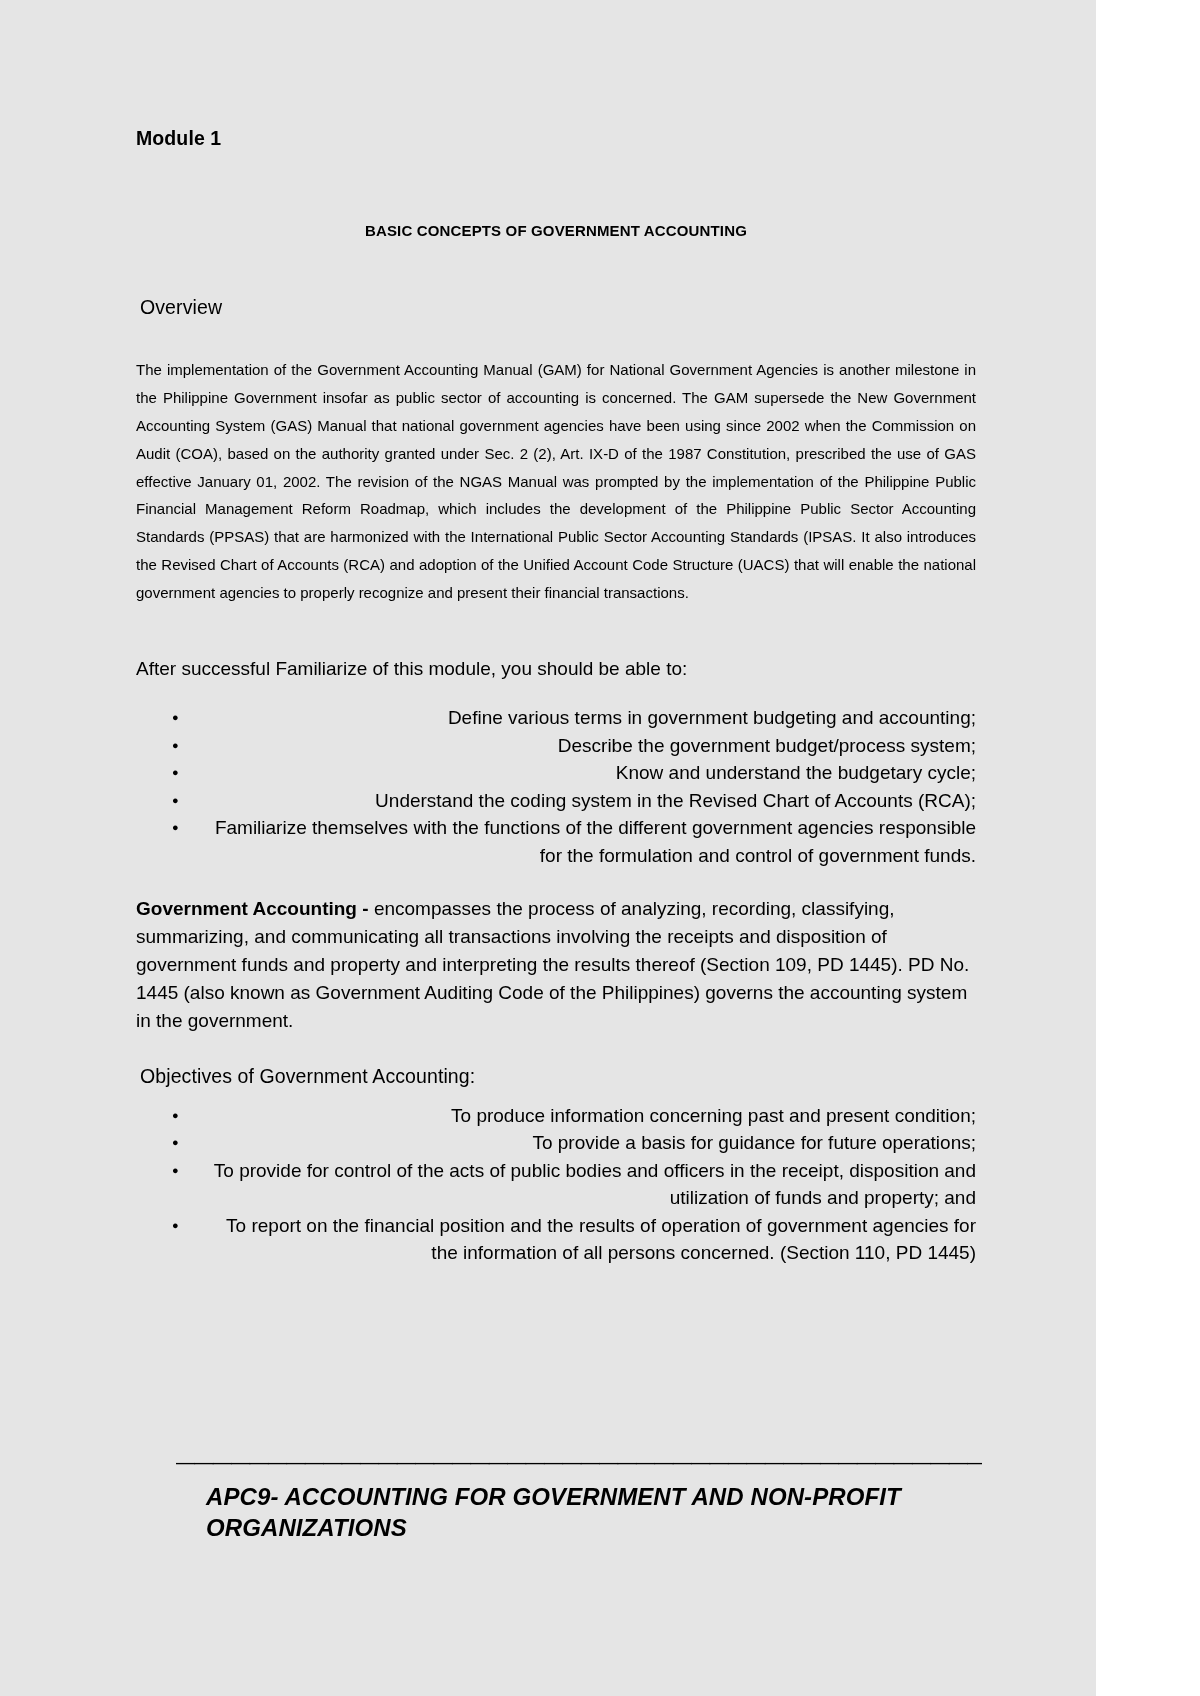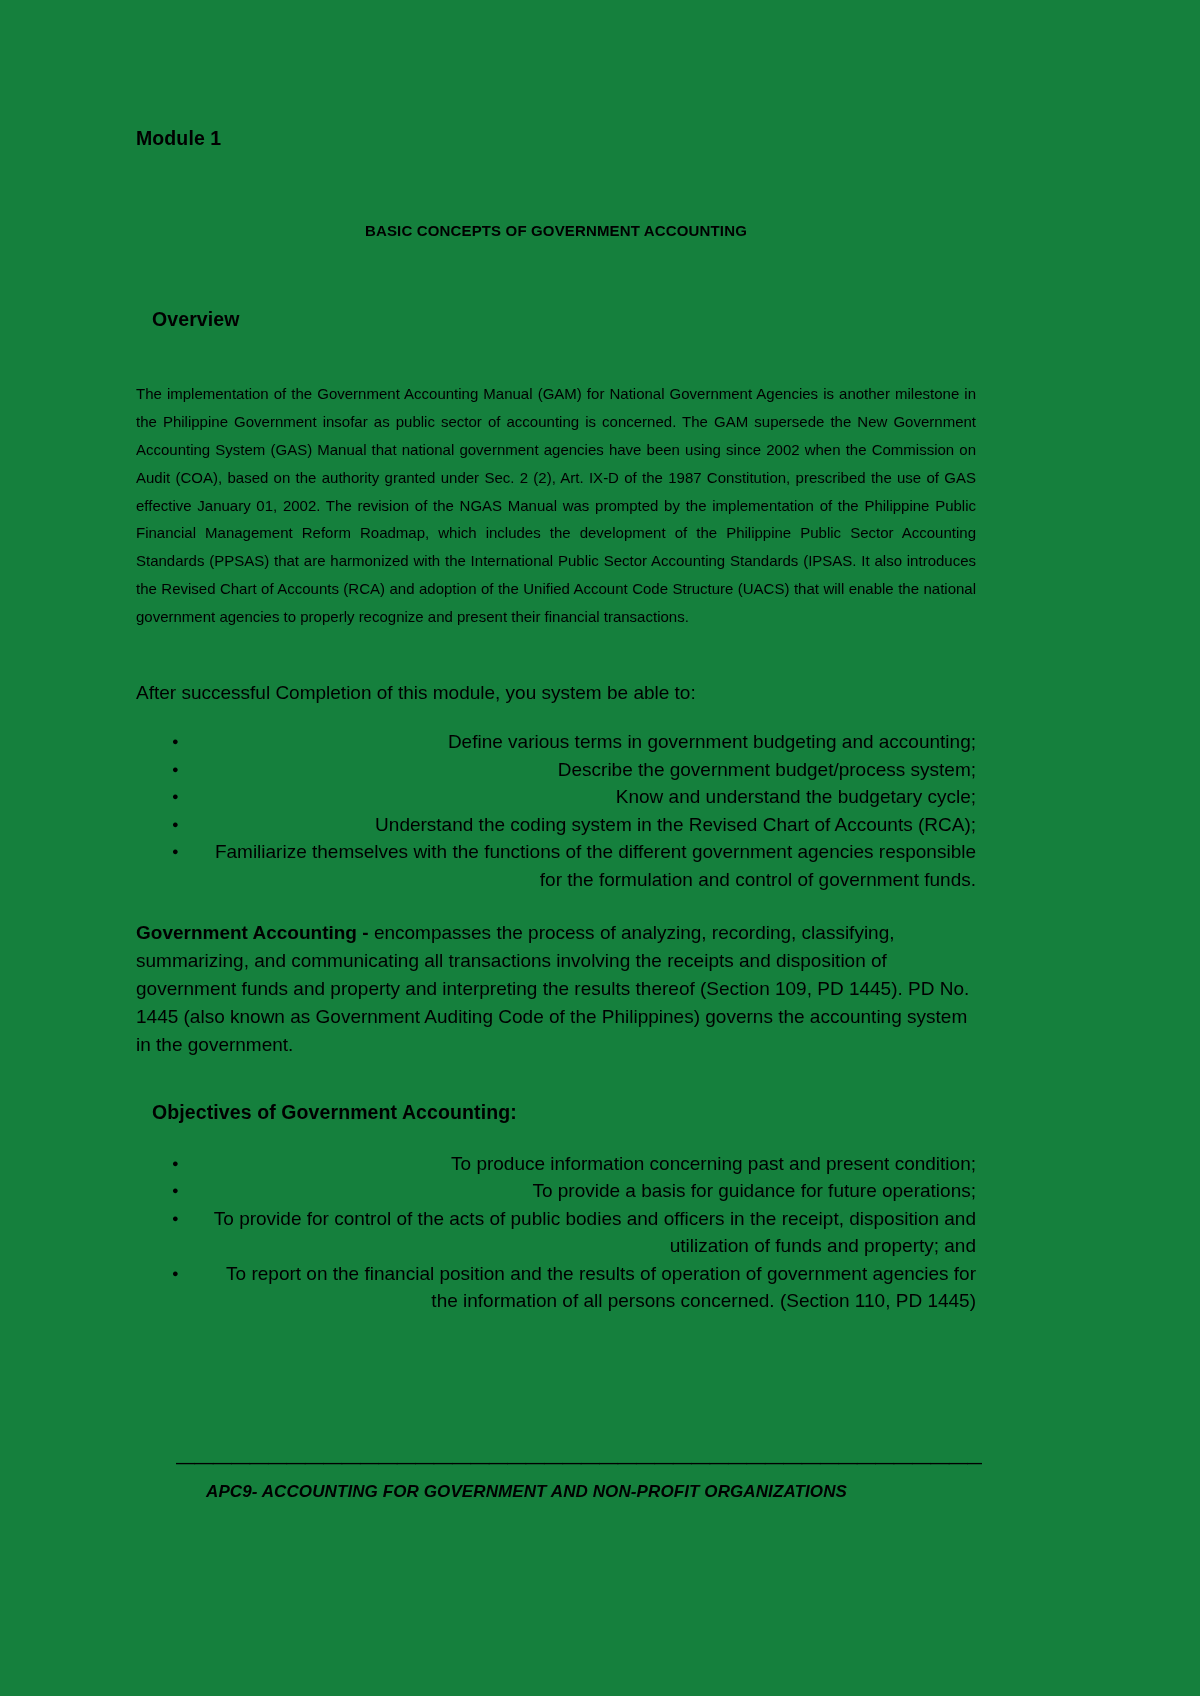--- a/index.html
+++ b/index.html
@@ -9,25 +9,25 @@
   }
   body {
     width: 1200px;
     height: 1696px;
     font-family: "Liberation Sans", sans-serif;
     color: #000000;
     -webkit-font-smoothing: none;
   }
   .page {
     position: relative;
-    width: 1200px;
+    width: 1096px;
     height: 1696px;
     box-sizing: border-box;
     padding: 2px;
-    background: #15803d;
+    background: #e5e5e5;
     overflow: hidden;
   }
   .content {
     position: absolute;
     left: 136px;
     top: 126px;
     width: 840px;
   }
   .module-label {
     font-size: 19.5px;
@@ -41,23 +41,23 @@
     font-size: 15px;
     font-weight: bold;
     letter-spacing: 0.15px;
     line-height: 1.25;
     margin: 0;
     text-align: center;
   }
   .spacer-2 { height: 50px; }
   .section-head {
     font-size: 19.5px;
-    font-weight: bold;
+    font-weight: normal;
     letter-spacing: 0.1px;
-    margin: 16px;
+    margin: 4px;
     line-height: 1.3;
   }
   .spacer-3 { height: 32px; }
   p.body-text {
     font-size: 15px;
     line-height: 27.8px;
     margin: 0;
     text-align: justify;
     text-justify: inter-word;
   }
@@ -108,21 +108,21 @@
     font-size: 19px;
     font-weight: bold;
     letter-spacing: -0.6px;
     line-height: 14px;
     white-space: nowrap;
     overflow: hidden;
     height: 18px;
     font-family: "Liberation Serif", serif;
   }
   .footer-title {
-    font-size: 17px;
+    font-size: 24px;
     font-weight: bold;
     font-style: italic;
     letter-spacing: 0.1px;
     margin-top: 8px;
     padding-left: 30px;
     line-height: 1.3;
     font-family: "Liberation Sans", sans-serif;
   }
 </style>
 </head>
@@ -144,21 +144,21 @@
 
     <div class="spacer-3"></div>
 
     <p class="body-text">The implementation of the Government Accounting Manual (GAM) for National Government Agencies is another milestone in the Philippine Government insofar as public sector of accounting is concerned. The GAM supersede the New Government Accounting System (GAS) Manual that national government agencies have been using since 2002 when the Commission on Audit (COA), based on the authority granted under Sec. 2 (2), Art. IX-D of the 1987 Constitution, prescribed the use of GAS effective January 01, 2002. The revision of the NGAS Manual was prompted by the implementation of the Philippine Public Financial Management Reform Roadmap, which includes the development of the Philippine Public Sector Accounting Standards (PPSAS) that are harmonized with the International Public Sector Accounting Standards (IPSAS. It also introduces the Revised Chart of Accounts (RCA) and adoption of the Unified Account Code Structure (UACS) that will enable the national government agencies to properly recognize and present their financial transactions.</p>
 
     <div class="gap-26"></div>
 
 
     <div class="gap-22"></div>
 
-    <p class="body-left">After successful Completion of this module, you system be able to:</p>
+    <p class="body-left">After successful Familiarize of this module, you should be able to:</p>
 
     <div class="gap-22"></div>
 
     <ul class="bullets">
       <li>Define various terms in government budgeting and accounting;</li>
       <li>Describe the government budget/process system;</li>
       <li>Know and understand the budgetary cycle;</li>
       <li>Understand the coding system in the Revised Chart of Accounts (RCA);</li>
       <li>Familiarize themselves with the functions of the different government agencies responsible for the formulation and control of government funds.</li>
     </ul>

